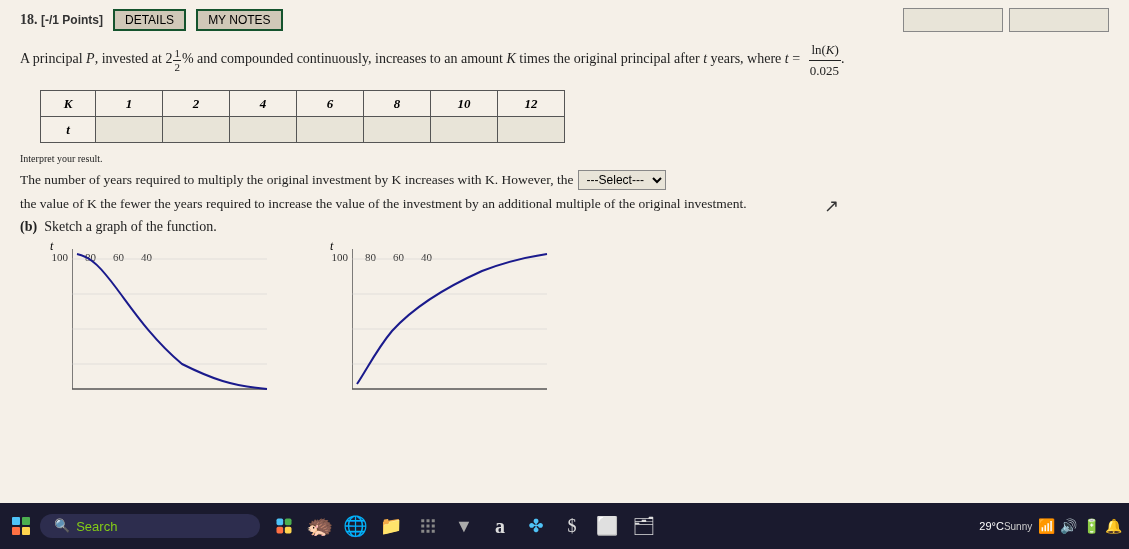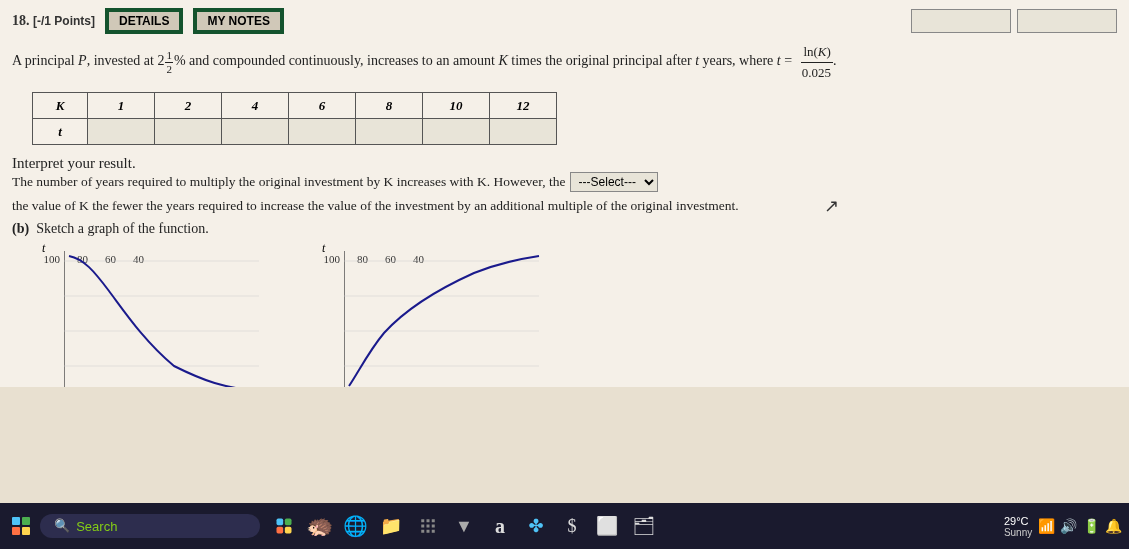--- a/index.html
+++ b/index.html
@@ -9,47 +9,47 @@
       width: 1129px;
       height: 549px;
       overflow: hidden;
       position: relative;
     }
 
     
     .main-content {
       background: #f5f0e8;
       width: 1129px;
-      height: 387px;
-      padding: 8px 12px;
+      height: 503px;
+      padding: 8px 20px;
       overflow: hidden;
     }
 
     .problem-header {
       display: flex;
       align-items: center;
       gap: 10px;
       margin-bottom: 8px;
     }
 
     .problem-number {
       font-size: 14px;
       font-weight: bold;
       color: #333;
     }
 
     .btn-details, .btn-mynotes {
       background: #d0c8b8;
-      border: 4px solid #14532d;
+      border: 2px solid #14532d;
       padding: 2px 10px;
       font-size: 12px;
       cursor: pointer;
       font-family: Arial, sans-serif;
       text-transform: uppercase;
-      font-weight: bold;
+      font-weight: normal;
     }
 
     .problem-text {
       font-size: 14px;
       color: #222;
       margin-bottom: 10px;
       line-height: 1.5;
     }
 
     .problem-text .fraction {
@@ -114,22 +114,23 @@
     .data-table input[type="text"] {
       width: 50px;
       border: none;
       background: transparent;
       font-size: 13px;
       text-align: center;
       outline: none;
     }
 
     .interpret-text {
-      font-size: 15px;
+      font-size: 10px;
       color: #222;
+      margin-bottom: 6px;
     }
 
     .statement-line {
       font-size: 13.5px;
       color: #222;
       line-height: 1.5;
       margin-bottom: 4px;
       display: flex;
       align-items: flex-end;
       flex-wrap: wrap;
@@ -280,22 +281,22 @@
       display: flex;
       align-items: center;
       gap: 6px;
       color: #ccc;
       font-size: 11px;
       font-family: Arial, sans-serif;
     }
 
     .weather-info {
       display: flex;
-      flex-direction: column;
-      align-items: flex-start;
+      flex-direction: row;
+      align-items: flex-end;
     }
 
     .weather-temp {
       font-size: 11px;
       color: #fff;
     }
     .weather-cond {
       font-size: 10px;
       color: #ccc;
     }

